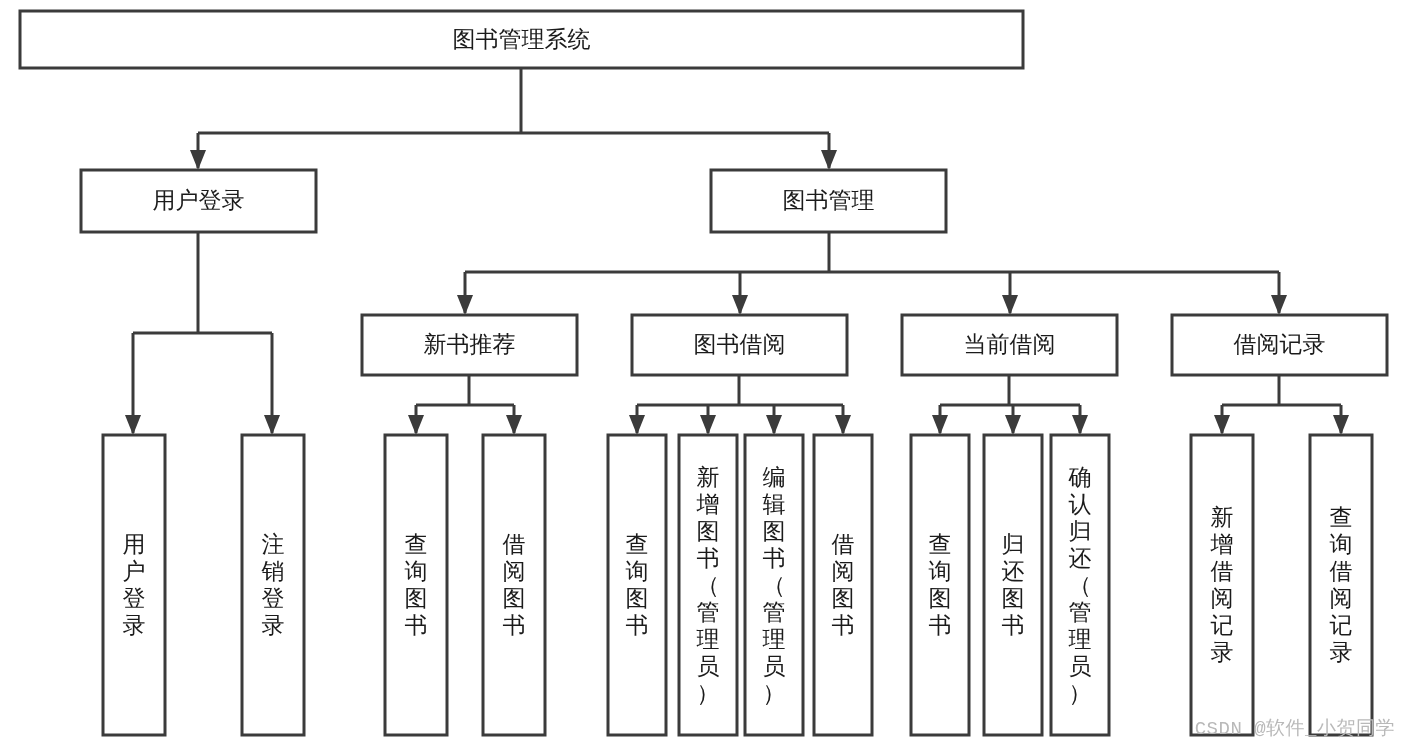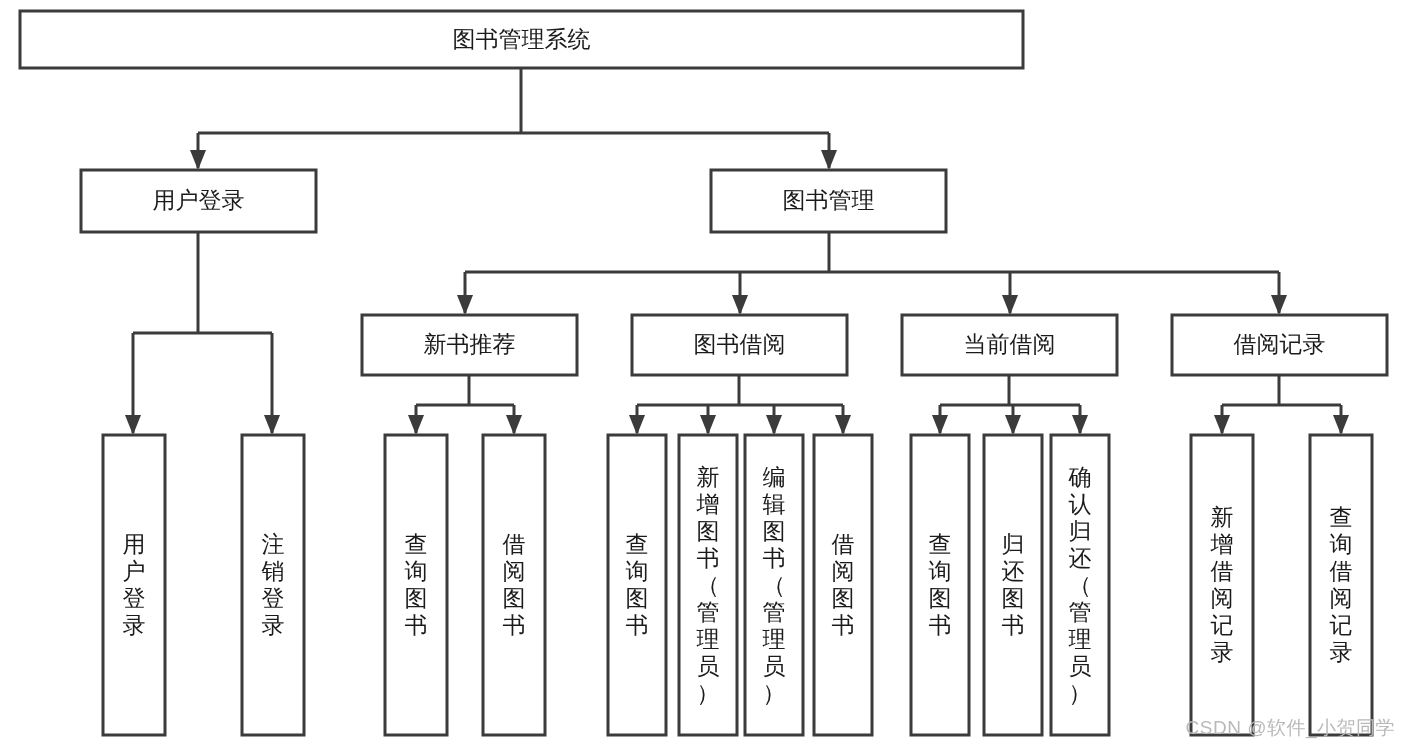--- a/index.html
+++ b/index.html
@@ -48,21 +48,21 @@
     stroke-linecap: butt;
   }
   .arrow-head {
     fill: #3b3b3b;
     stroke: none;
   }
   .watermark-text {
     position: absolute;
     right: 10px;
     bottom: 6px;
-    font-family: Liberation Sans, sans-serif;
+    font-family: Liberation Mono, monospace;
     font-size: 19px;
     color: #b9b9b9;
     letter-spacing: 0.5px;
     white-space: nowrap;
     user-select: none;
   }
 </style>
 </head>
 <body>
 

